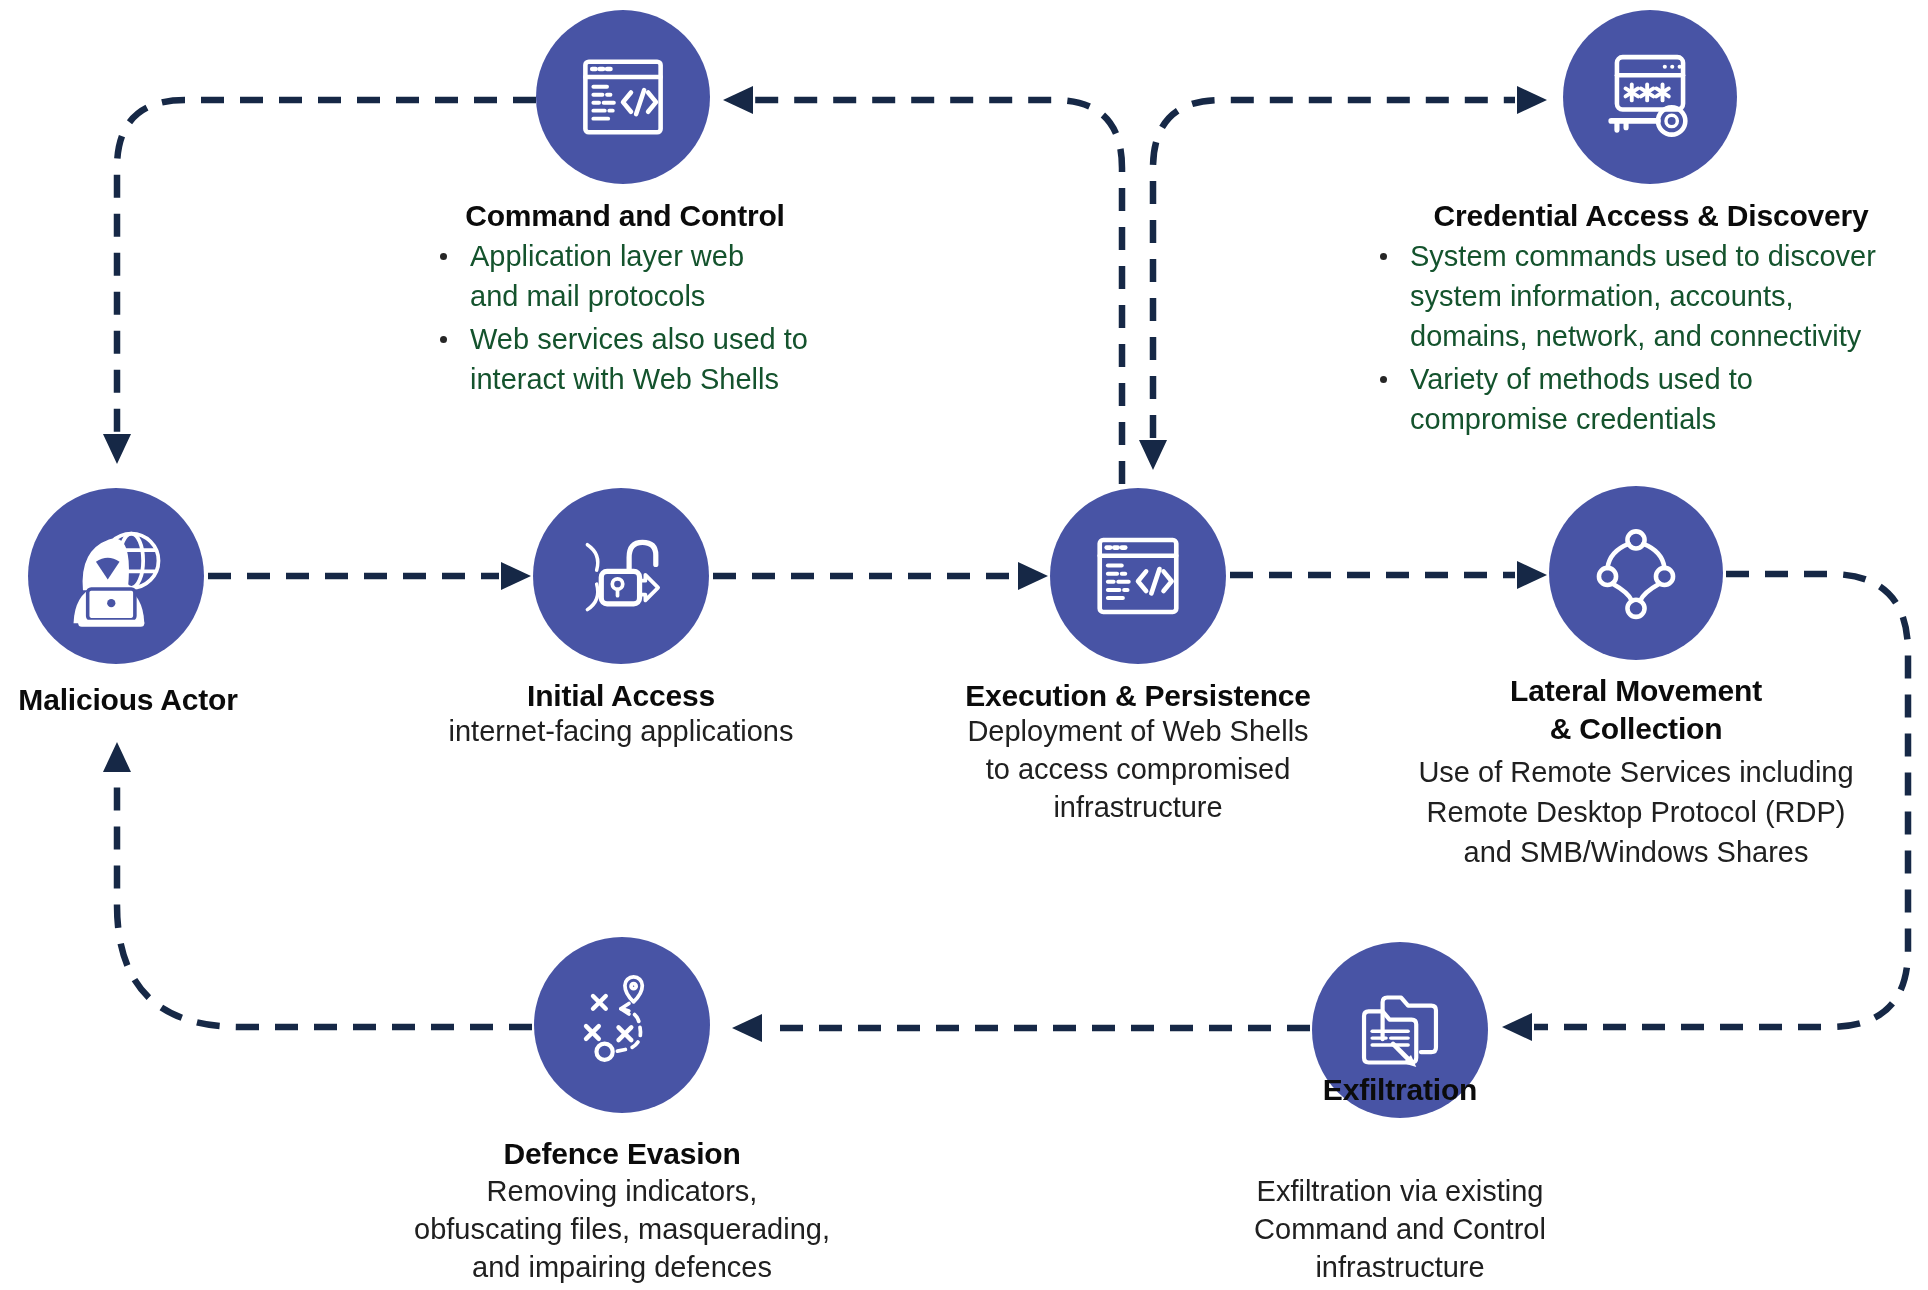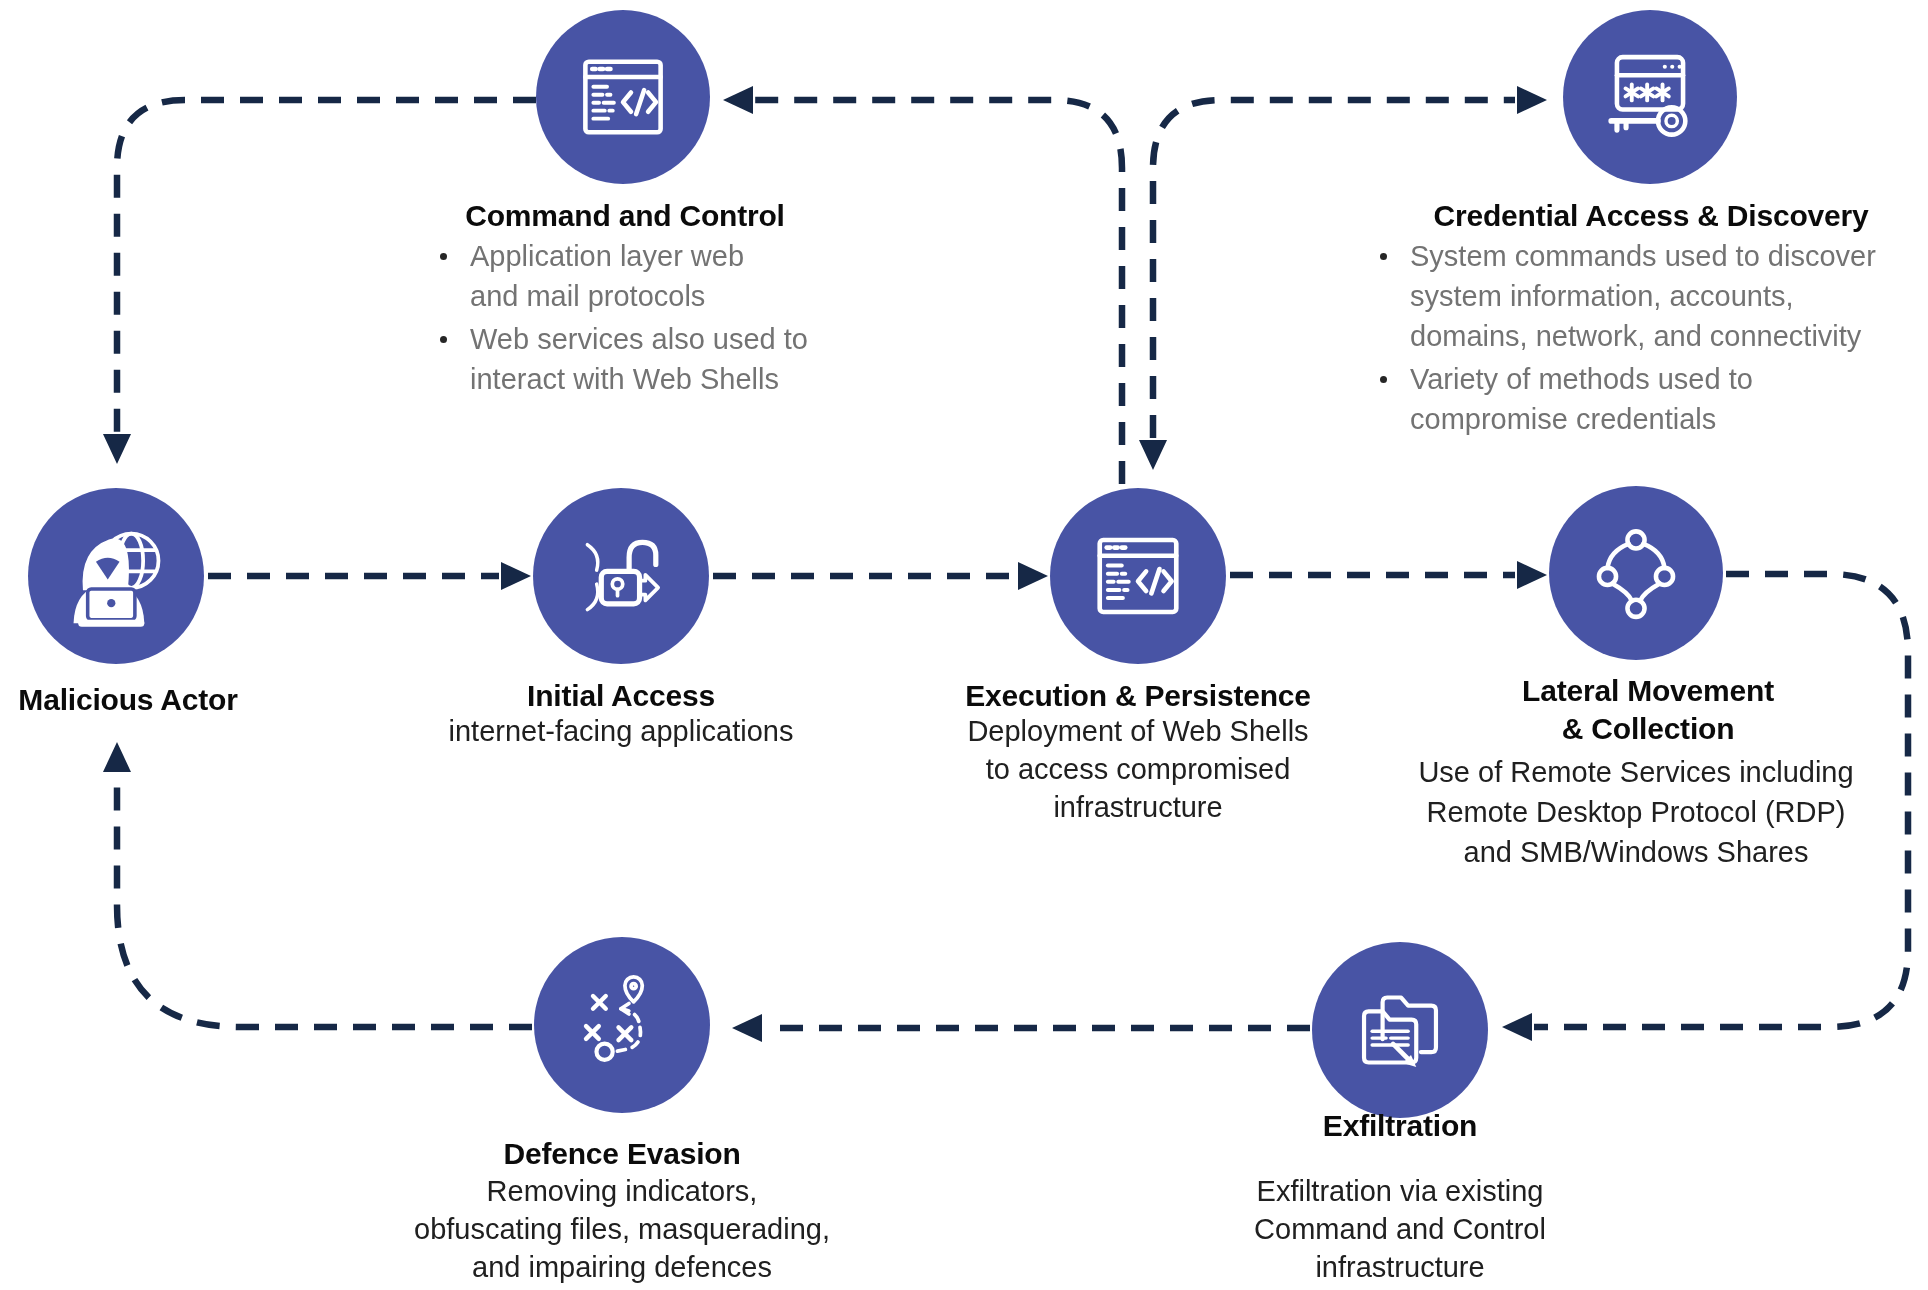--- a/index.html
+++ b/index.html
@@ -11,30 +11,30 @@
   .node-circle{
     position:absolute;border-radius:50%;background:#4854A5;
     display:flex;align-items:center;justify-content:center;
   }
   .node-circle svg{display:block;}
   .title{
     position:absolute;transform:translateX(-50%);
     font-size:30px;font-weight:700;color:#0b0b0b;white-space:nowrap;text-align:center;
     line-height:36px;letter-spacing:-0.2px;
   }
-  .title.two-line{white-space:pre-line;line-height:38px;margin-left:12px;}
+  .title.two-line{white-space:pre-line;line-height:38px;}
   .body-lines{
     position:absolute;transform:translateX(-50%);
     font-size:29px;line-height:38px;color:#202020;text-align:center;white-space:nowrap;
   }
   .body-lines.wide{line-height:40px;}
   .bullets{position:absolute;}
   .bullet-item{display:flex;margin-bottom:3px;}
   .bullet-dot{flex:none;width:7px;height:7px;border-radius:50%;background:#262626;margin-top:17px;}
-  .bullet-text{font-size:29px;line-height:40px;color:#737373;white-space:nowrap;margin-left:23px;}
+  .bullet-text{font-size:29px;line-height:40px;color:#14532d;white-space:nowrap;margin-left:23px;}
   .line{display:block;}
 </style>
 </head>
 <body>
 
 <div class="canvas">
 
   <svg class="connectors" width="1928" height="1290" viewBox="0 0 1928 1290">
     <g stroke="#162846" stroke-width="6.5" fill="none" stroke-dasharray="23 16">
       <path d="M208,576 H499"></path>
@@ -276,20 +276,20 @@
           <line x1="26" y1="51" x2="57" y2="51"></line>
           <line x1="26" y1="57" x2="38" y2="57"></line>
             <line x1="42" y1="57" x2="57" y2="57"></line>
           <line x1="26" y1="63" x2="57" y2="63"></line>
         </g>
         <line x1="44" y1="62" x2="57" y2="75" stroke-width="4"></line>
         <polygon points="64,82 52.5,78.5 59.5,71.5" fill="#fff" stroke="none"></polygon>
       </g>
     </svg>
   </div>
-  <div class="title" style="left:1400px;top:1108px;">Exfiltration</div>
+  <div class="title" style="left:1400px;top:1072px;">Exfiltration</div>
   <div class="body-lines" style="left:1400px;top:1172px;">
     <span class="line">Exfiltration via existing</span>
     <span class="line">Command and Control</span>
     <span class="line">infrastructure</span>
   </div>
 
 </div>
 
 </body></html>

